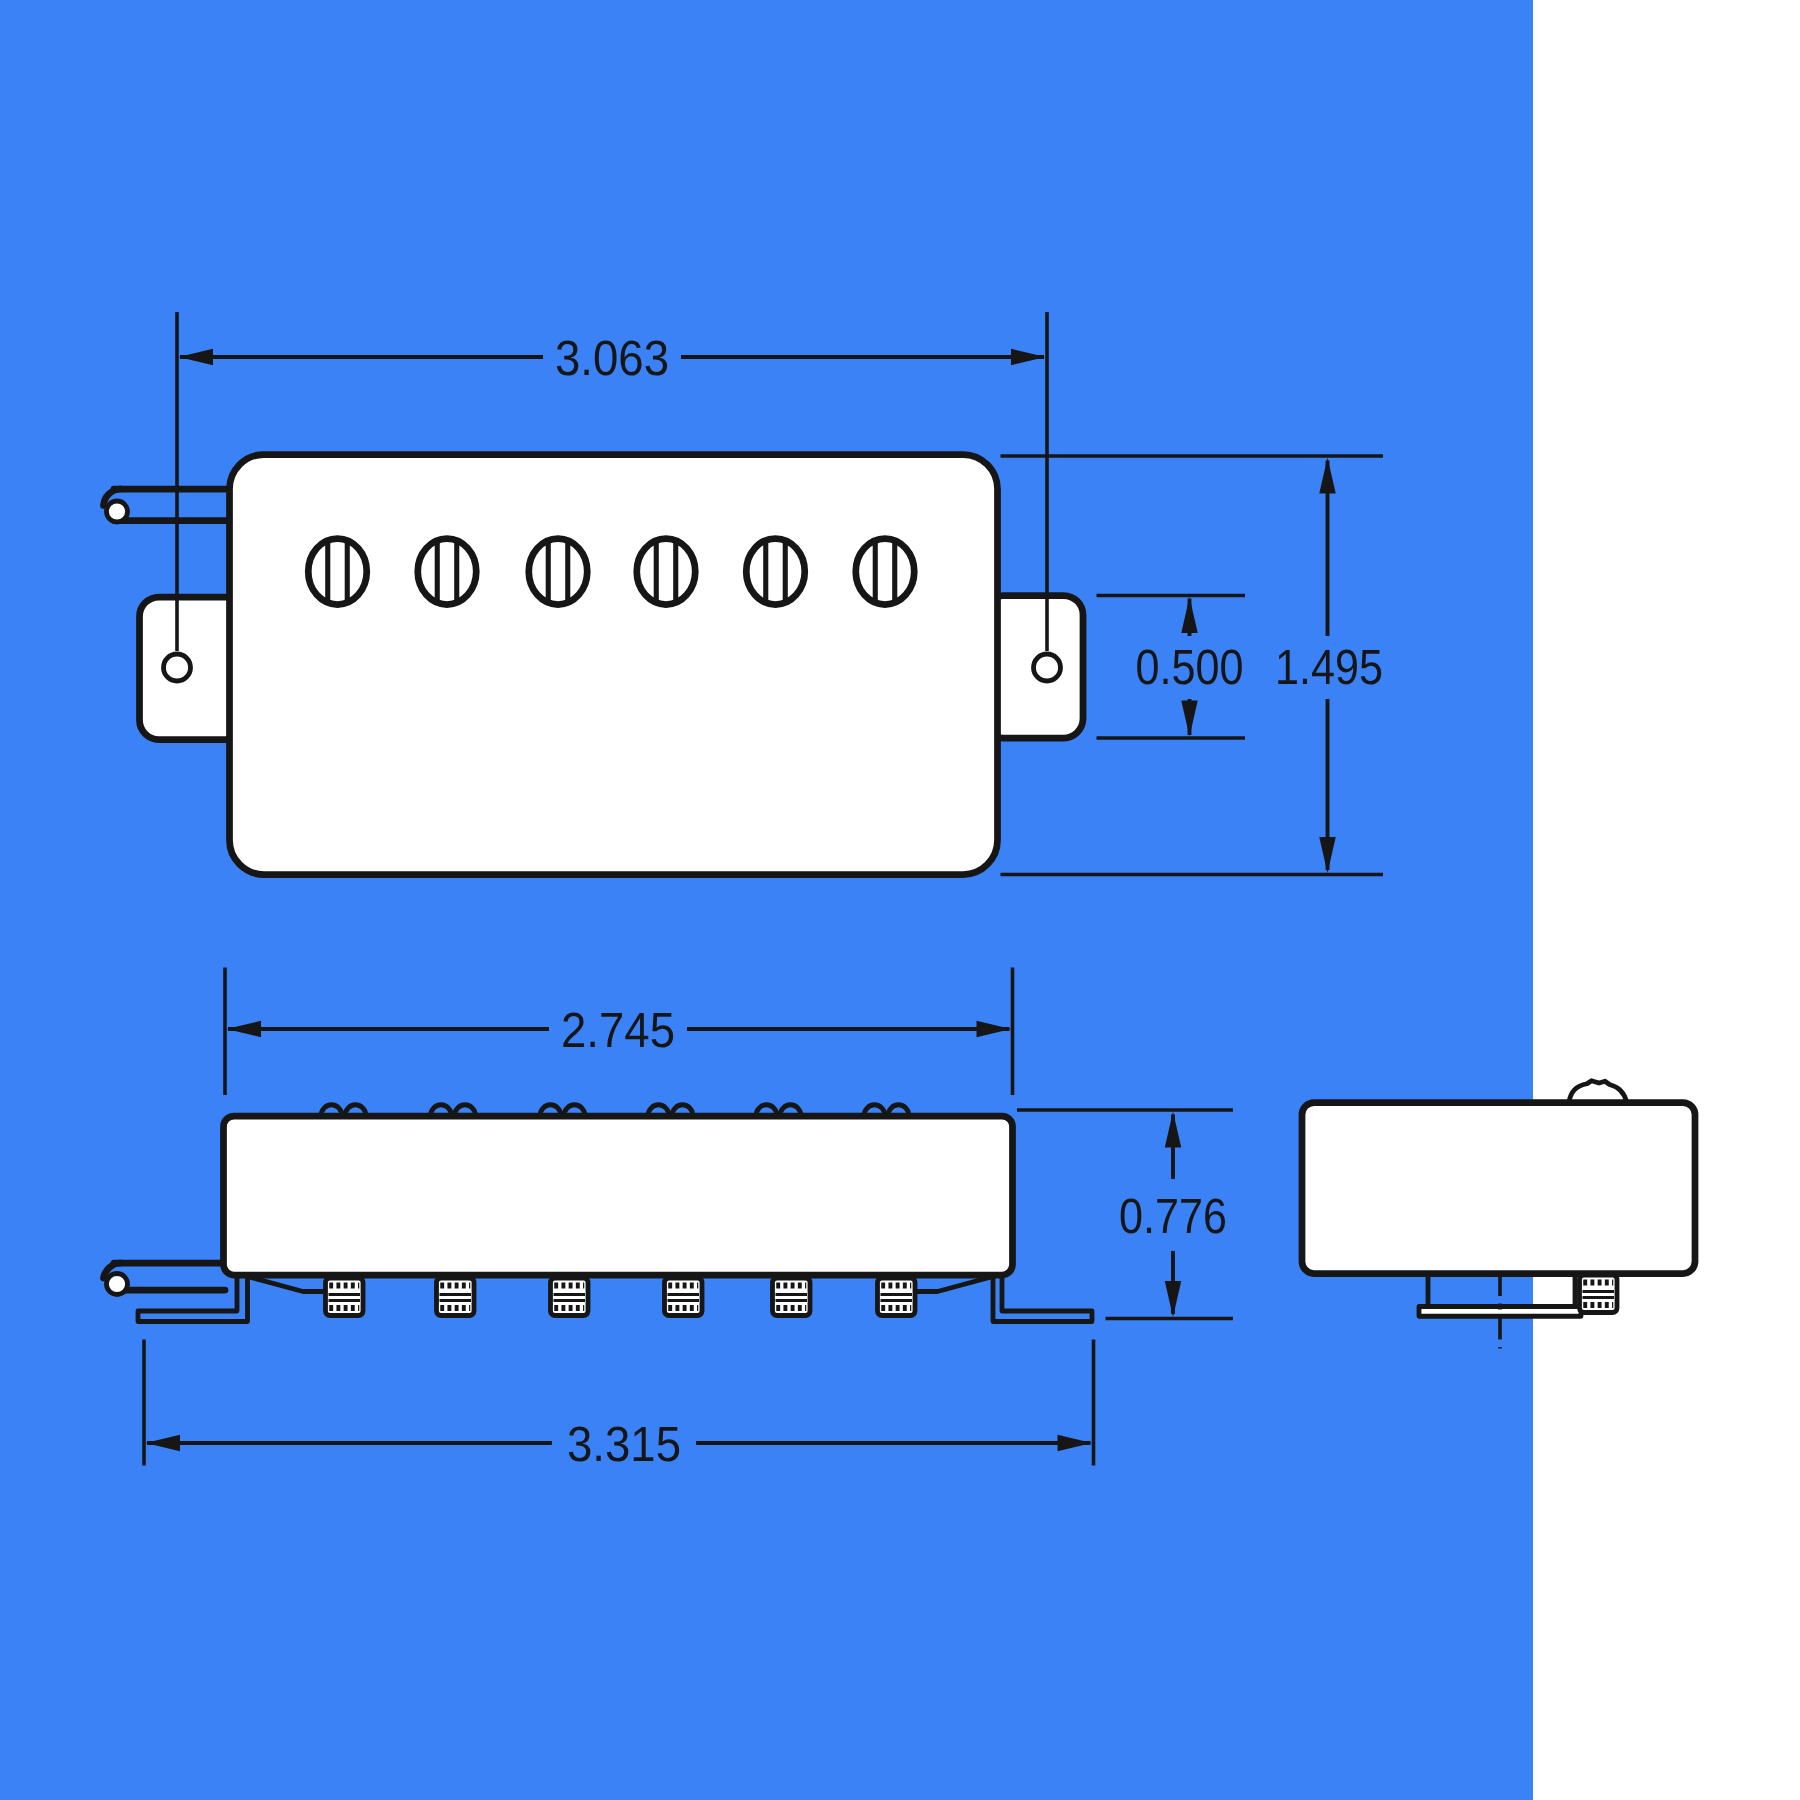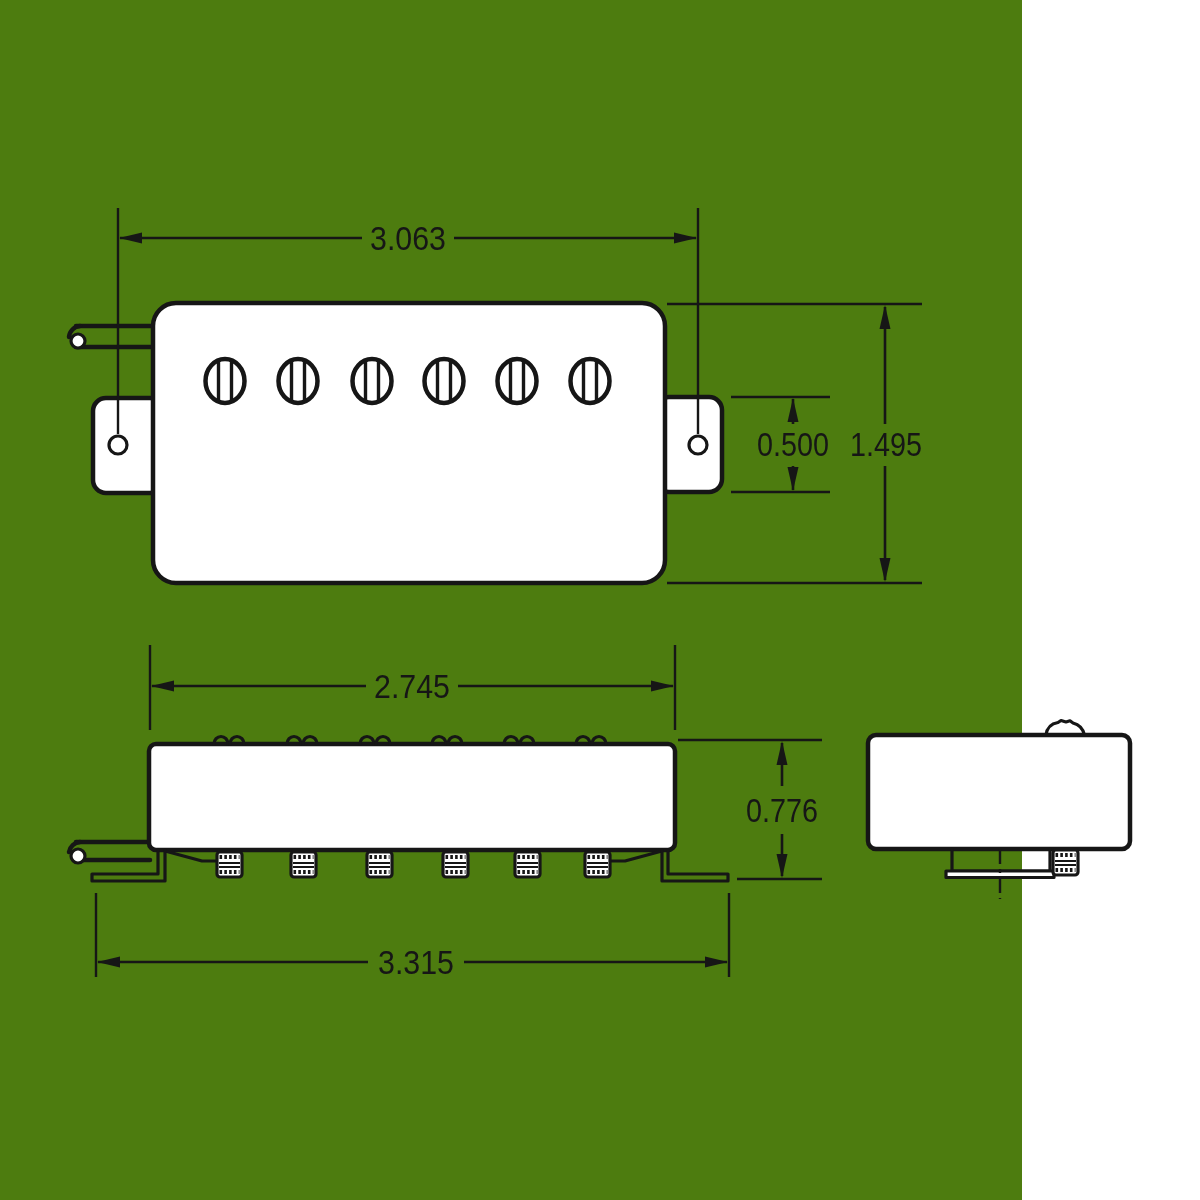--- a/index.html
+++ b/index.html
@@ -1,19 +1,19 @@
 <!DOCTYPE html>
 <html><head>
 <meta charset="utf-8">
 <style>
   html,body{margin:0;padding:0;background:#ffffff;}
   .canvas{
     position:relative;
     width:1022px;height:1200px;
-    background:#4d7c0f;
+    background:#3b82f6;
     font-family:"Liberation Sans", sans-serif;
   }
   svg{display:block;}
   .outline{fill:none;stroke:#161616;stroke-width:4.5;stroke-linejoin:round;stroke-linecap:round;}
   .outline-thin{fill:none;stroke:#161616;stroke-width:3.2;stroke-linejoin:round;stroke-linecap:round;}
   .white-fill{fill:#ffffff;}
   .dimline{stroke:#161616;stroke-width:2.6;fill:none;stroke-linecap:butt;}
   .extline{stroke:#161616;stroke-width:2.4;fill:none;stroke-linecap:butt;}
   .arrow{fill:#161616;stroke:none;}
   .dimtext{

